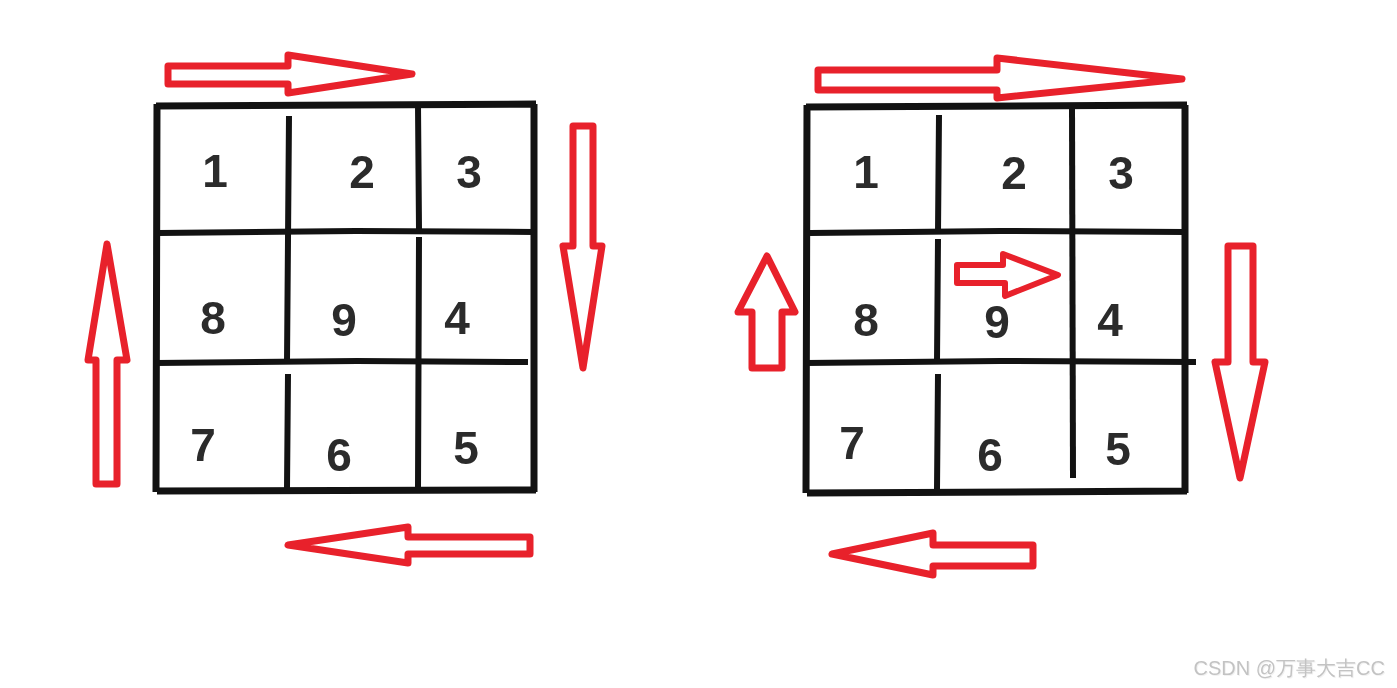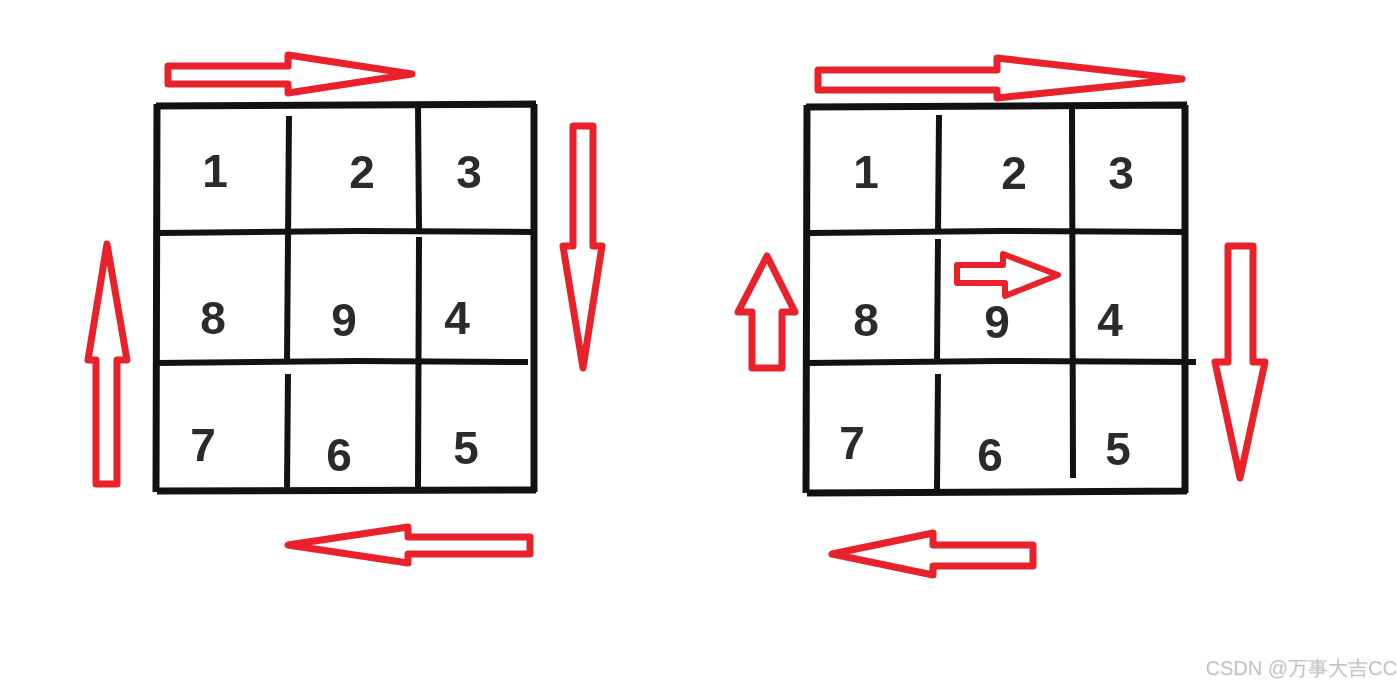--- a/index.html
+++ b/index.html
@@ -43,21 +43,21 @@
     transform: translate(-50%, -50%);
     font-size: 46px;
     font-weight: 700;
     color: var(--num-dark, #2b2b2b);
     line-height: 1;
     white-space: nowrap;
     user-select: none;
   }
   .watermark {
     position: absolute;
-    right: 0;
+    right: 12px;
     top: 655px;
     font-size: 20px;
     color: var(--wm-gray, #c5c5c5);
     text-shadow: 1px 1px 0 #f2f2f2;
     white-space: nowrap;
     user-select: none;
   }
 </style>
 </head>
 <body>

